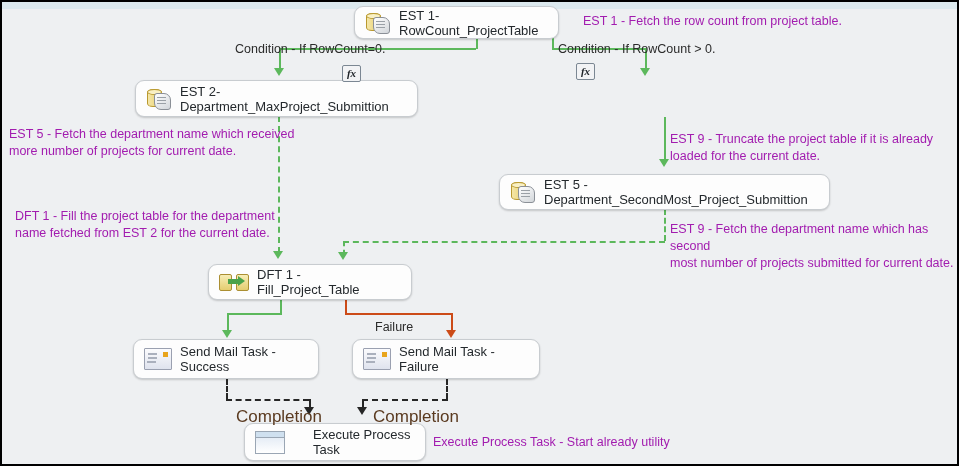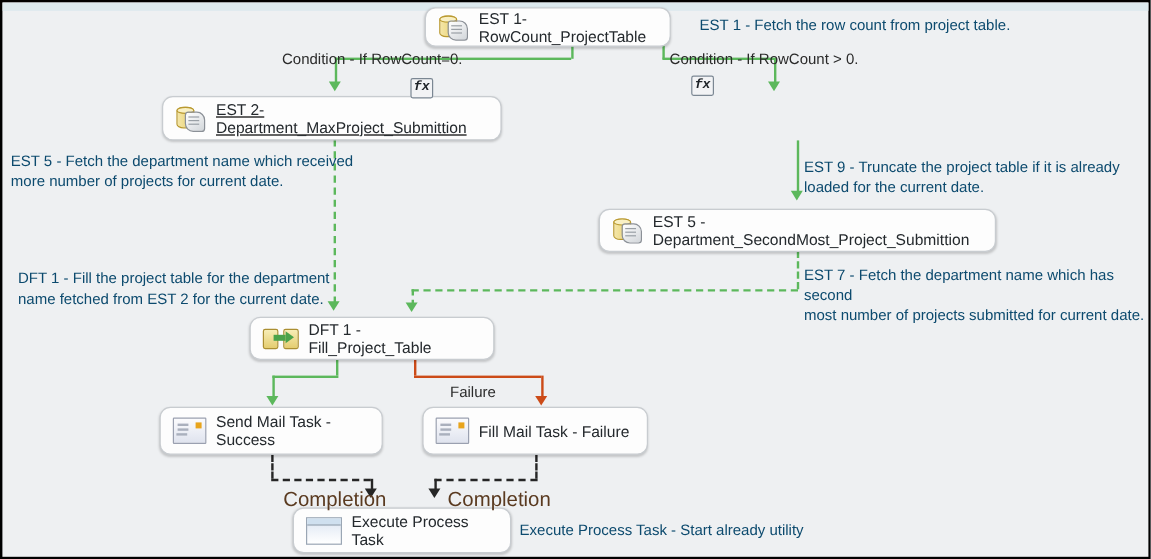--- a/index.html
+++ b/index.html
@@ -156,35 +156,35 @@
   }
 
   
   .fx {
     position: absolute;
     width: 17px; height: 15px;
     background: #f2f3f5;
     border: 1px solid #7b8793;
     border-radius: 2px;
     z-index: 25;
-    font-family: Liberation Mono, monospace;
+    font-family: Liberation Serif, serif;
     font-style: italic;
     font-weight: bold;
     font-size: 11px;
     color: #1d2227;
     line-height: 14px;
     text-align: center;
   }
 
   
   .anno {
     position: absolute;
     font-size: 12.5px;
     line-height: 17px;
-    color: #0c4a6e;
+    color: #a21caf;
     white-space: pre-line;
     z-index: 15;
   }
   .conn-label {
     position: absolute;
     font-size: 12.5px;
     color: #2b2b2b;
     z-index: 26;
     white-space: nowrap;
   }
@@ -276,21 +276,21 @@
   <div class="fx" style="left:574px; top:61px;">fx</div>
 
   <div class="task" style="left:352px; top:4px; width:205px; height:33px;">
     <span class="icon-sql">
         <span class="cyl"></span>
         <span class="scroll"></span>
       </span>
     <span class="tlabel">EST 1- RowCount_ProjectTable</span>
   </div>
 
-  <div class="task" style="left:133px; top:78px; width:283px; height:37px;text-decoration:underline;">
+  <div class="task" style="left:133px; top:78px; width:283px; height:37px;">
     <span class="icon-sql">
         <span class="cyl"></span>
         <span class="scroll"></span>
       </span>
     <span class="tlabel">EST 2-
 Department_MaxProject_Submittion</span>
   </div>
 
 
   <div class="task" style="left:497px; top:172px; width:331px; height:36px;">
@@ -315,32 +315,32 @@
         <span class="dot"></span>
       </span>
     <span class="tlabel">Send Mail Task -
 Success</span>
   </div>
 
   <div class="task" style="left:350px; top:337px; width:188px; height:40px;">
     <span class="icon-mail">
         <span class="dot"></span>
       </span>
-    <span class="tlabel">Fill Mail Task - Failure</span>
-  </div>
-
-  <div class="task" style="left:242px; top:421px; width:182px; height:38px;">
+    <span class="tlabel">Send Mail Task - Failure</span>
+  </div>
+
+  <div class="task" style="left:242px; top:421px; width:182px; height:38px;gap:20px;">
     <span class="icon-proc"></span>
     <span class="tlabel">Execute Process Task</span>
   </div>
 
   <div class="anno" style="left:581px; top:11px;">EST 1 - Fetch the row count from project table.</div>
   <div class="anno" style="left:7px; top:124px;">EST 5 - Fetch the department name which received
 more number of projects for current date.</div>
   <div class="anno" style="left:668px; top:129px;">EST 9 - Truncate the project table if it is already
 loaded for the current date.</div>
-  <div class="anno" style="left:668px; top:219px;">EST 7 - Fetch the department name which has second
+  <div class="anno" style="left:668px; top:219px;">EST 9 - Fetch the department name which has second
 most number of projects submitted for current date.</div>
-  <div class="anno" style="left:13px; top:222px;">DFT 1 - Fill the project table for the department
+  <div class="anno" style="left:13px; top:206px;">DFT 1 - Fill the project table for the department
 name fetched from EST 2 for the current date.</div>
   <div class="anno" style="left:431px; top:432px;">Execute Process Task - Start already utility</div>
 
 </div>
 
 </body></html>

